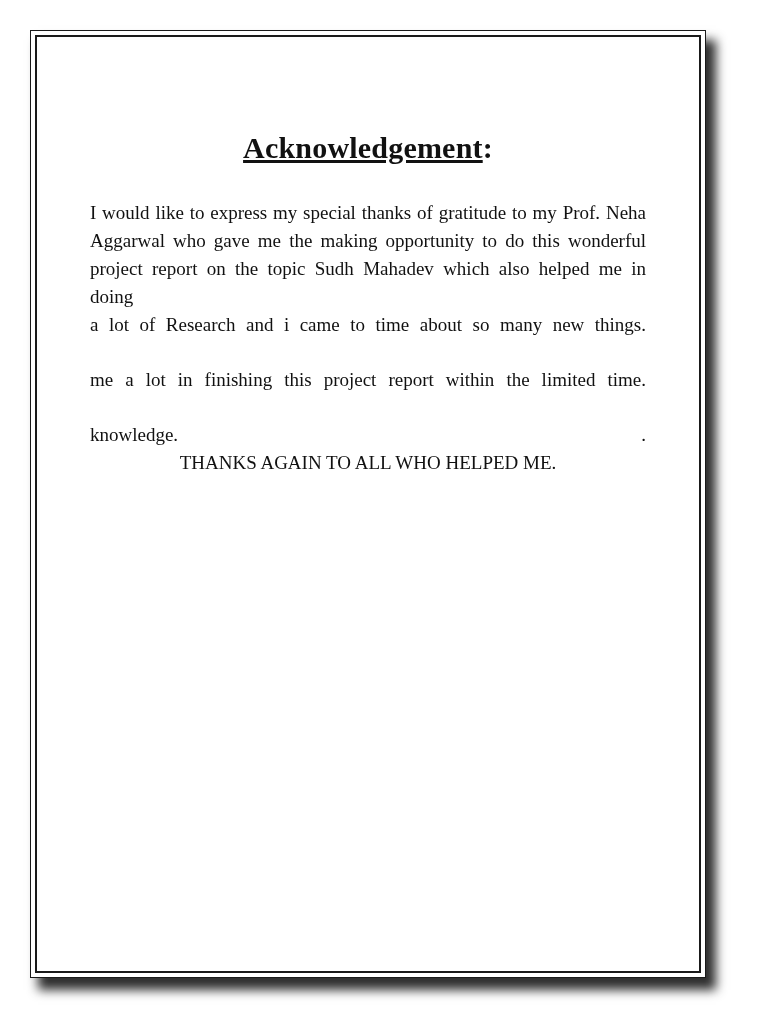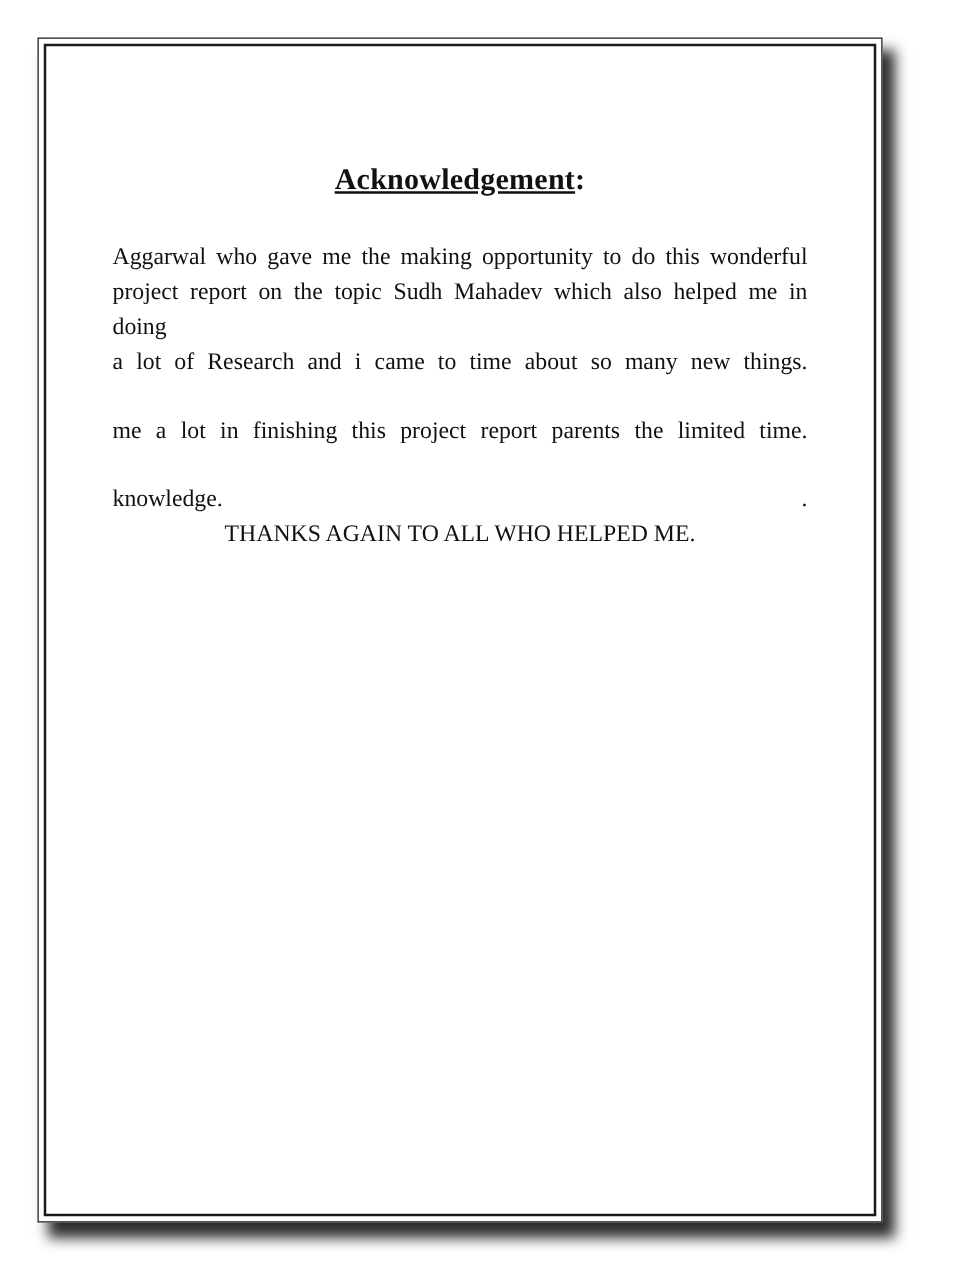--- a/index.html
+++ b/index.html
@@ -38,21 +38,21 @@
   }
   .content {
     box-sizing: border-box;
     width: 100%;
     height: 100%;
     padding: 94px 53px 0 53px;
     color: #111111;
   }
   .title {
     text-align: center;
-    font-size: 24px;
+    font-size: 30px;
     font-weight: bold;
     margin: 0 0 34px 0;
     letter-spacing: 0.2px;
   }
   .title .underlined {
     text-decoration: underline;
   }
   .para {
     margin: 0 0 27px 0;
   }
@@ -83,27 +83,28 @@
 <div class="canvas">
   <div class="page">
     <div class="inner-border">
       <div class="content">
 
         <div class="title">
           <span class="underlined">Acknowledgement</span><span>:</span>
         </div>
 
         <div class="para">
+          <div class="line jline">I would like to express my special thanks of gratitude to my Prof. Neha</div>
           <div class="line jline">Aggarwal who gave me the making opportunity to do this wonderful</div>
           <div class="line jline">project report on the topic Sudh Mahadev which also helped me in doing</div>
           <div class="line jline">a lot of Research and i came to time about so many new things.</div>
         </div>
 
         <div class="para">
-          <div class="line jline">me a lot in finishing this project report parents the limited time.</div>
+          <div class="line jline">me a lot in finishing this project report within the limited time.</div>
         </div>
 
         <div class="para">
           <div class="line split-line">
             <span>knowledge.</span>
             <span>.</span>
           </div>
           <div class="line left-line">THANKS AGAIN TO ALL WHO HELPED ME.</div>
         </div>
 

